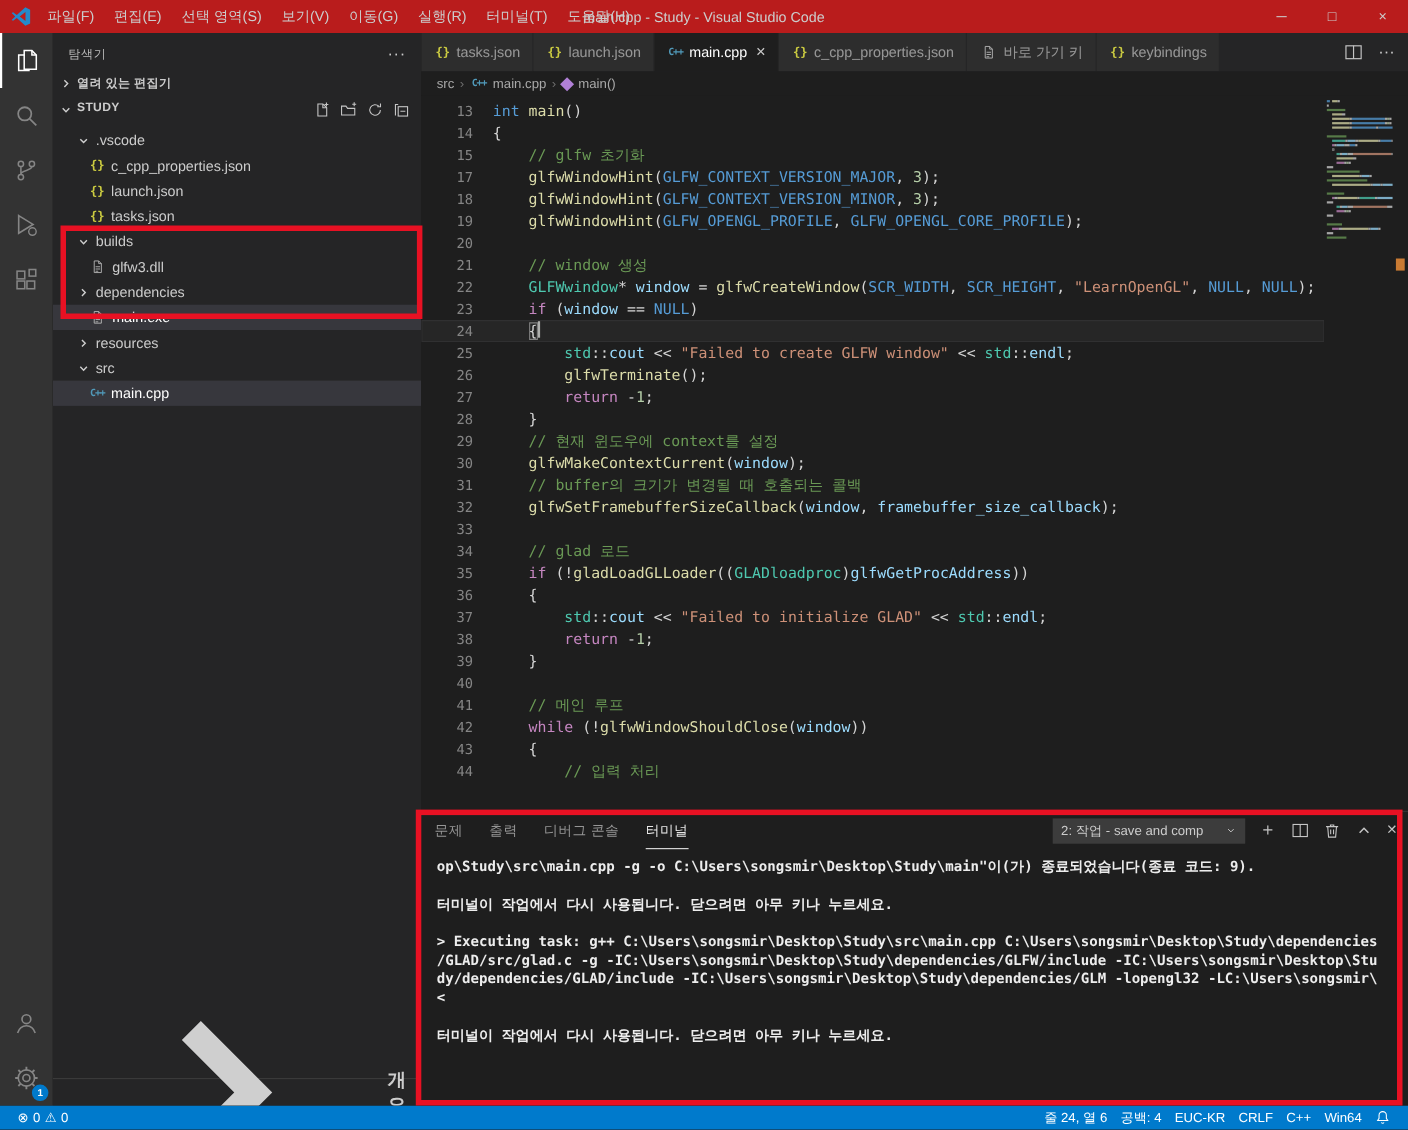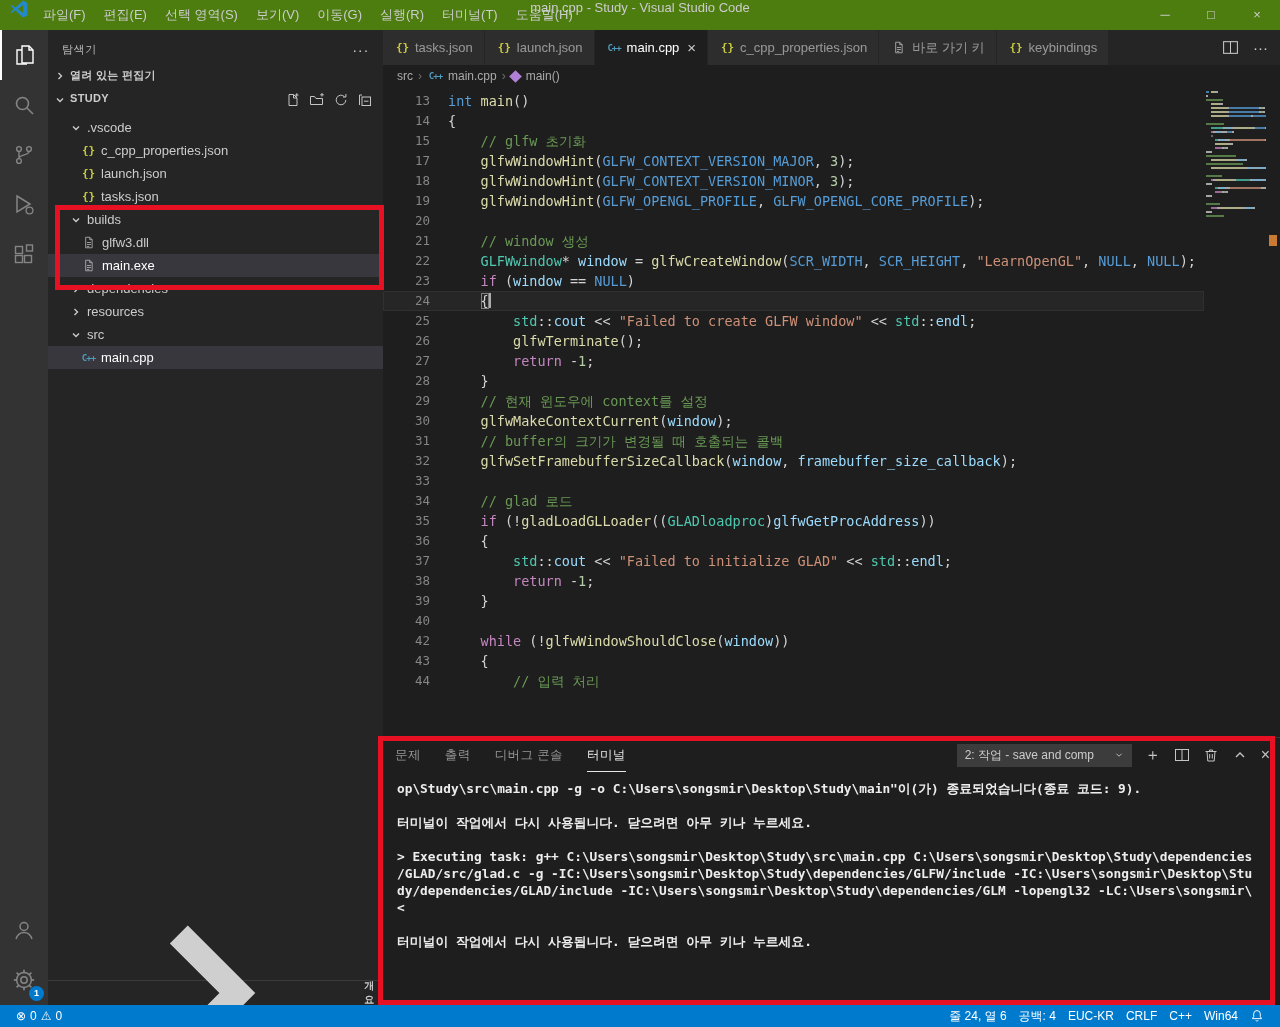--- a/index.html
+++ b/index.html
@@ -1,21 +1,21 @@
 <!DOCTYPE html>
 <html><head>
 <meta charset="utf-8">
 <style>
   *{margin:0;padding:0;box-sizing:border-box}
   html,body{width:1280px;height:1027px;overflow:hidden}
   body{background:#1e1e1e;font-family:"Liberation Sans",sans-serif;color:#ccc;position:relative}
   svg{display:block}
 
   
-  .titlebar{height:30px;background:#4d7c0f;display:flex;align-items:flex-start;position:relative}
+  .titlebar{height:30px;background:#b91c1c;display:flex;align-items:center;position:relative}
   .vscode-logo{width:18px;height:18px;margin:0 6px 0 10px}
   .menus{display:flex}
   .menu-item{padding:0 9px;font-size:13px;color:#cccccc;line-height:30px;cursor:pointer}
   .window-title{position:absolute;left:50%;transform:translateX(-50%);font-size:13px;color:#cccccc;white-space:nowrap}
   .win-controls{margin-left:auto;display:flex;height:30px}
   .win-btn{width:46px;text-align:center;line-height:30px;font-size:13px;color:#cccccc;cursor:pointer}
 
   
   .main-row{display:flex;height:975px}
 
@@ -32,21 +32,21 @@
   .sidebar-header{height:38px;display:flex;align-items:center;padding:0 14px;font-size:11px;letter-spacing:.6px;color:#bbbbbb}
   .sidebar-header .more{margin-left:auto;font-size:15px;color:#cccccc;cursor:pointer}
   .section-row{height:24px;display:flex;align-items:flex-start;font-size:11px;font-weight:700;color:#cccccc;cursor:pointer;padding-left:4px;letter-spacing:.3px}
   .section-row .chev{width:16px;height:16px;margin-right:2px;flex:none}
   .study-actions{margin-left:auto;display:flex;gap:8px;padding-right:10px}
   .study-actions svg{width:16px;height:16px;cursor:pointer}
   #file-tree{flex:1;overflow:hidden}
   .tree-row{height:23px;display:flex;align-items:center;font-size:13px;color:#cccccc;cursor:pointer;white-space:nowrap}
   .tree-row.selected{background:#37373d;color:#ffffff}
   .tree-row .chev{width:16px;height:16px;margin-right:3px;flex:none}
-  .outline-row{border-top:1px solid #3a3a3a;height:25px;display:flex;align-items:center;font-size:10px;font-weight:700;color:#cccccc;padding-left:4px;cursor:pointer}
+  .outline-row{border-top:1px solid #3a3a3a;height:25px;display:flex;align-items:center;font-size:17px;font-weight:700;color:#cccccc;padding-left:4px;cursor:pointer}
 
   .fi{display:inline-block;width:17px;flex:none;text-align:center;font-weight:700;font-size:11px;margin-right:4px;font-family:"DejaVu Sans Mono",monospace}
   .fi.json{color:#cbcb41}
   .fi.cpp{color:#519aba;font-size:9px;letter-spacing:-1px}
   .fico{width:13px;height:15px;flex:none;margin-right:7px;margin-left:2px}
 
   
   .editor-col{flex:1;display:flex;flex-direction:column;min-width:0}
   .tabbar{height:35px;background:#252526;display:flex;flex:none}
   .tabs{display:flex;overflow:hidden;flex:1}
@@ -260,33 +260,33 @@
           <span class="tree-label">builds</span>
         </div>
         <div class="tree-row" style="padding-left: 32px;">
           <svg class="fico" viewBox="0 0 16 16">
             <path d="M4.5 1.5h5l3 3v10h-8z" fill="none" stroke="#b8b8b8"></path>
             <path d="M9.5 1.5v3h3" fill="none" stroke="#b8b8b8"></path>
             <path d="M6 8h5M6 10.5h5M6 13h3" stroke="#b8b8b8"></path>
           </svg>
           <span class="tree-label">glfw3.dll</span>
         </div>
+        <div class="tree-row" style="padding-left: 20px;">
+          <svg class="chev" viewBox="0 0 16 16">
+            <path d="M6.5 5l3 3-3 3" fill="none" stroke="#cfcfcf" stroke-width="1.3"></path>
+          </svg>
+          <span class="tree-label">dependencies</span>
+        </div>
         <div class="tree-row selected" style="padding-left: 32px;">
           <svg class="fico" viewBox="0 0 16 16">
             <path d="M4.5 1.5h5l3 3v10h-8z" fill="none" stroke="#b8b8b8"></path>
             <path d="M9.5 1.5v3h3" fill="none" stroke="#b8b8b8"></path>
             <path d="M6 8h5M6 10.5h5M6 13h3" stroke="#b8b8b8"></path>
           </svg>
           <span class="tree-label">main.exe</span>
-        </div>
-        <div class="tree-row" style="padding-left: 20px;">
-          <svg class="chev" viewBox="0 0 16 16">
-            <path d="M6.5 5l3 3-3 3" fill="none" stroke="#cfcfcf" stroke-width="1.3"></path>
-          </svg>
-          <span class="tree-label">dependencies</span>
         </div>
         <div class="tree-row" style="padding-left: 20px;">
           <svg class="chev" viewBox="0 0 16 16">
             <path d="M6.5 5l3 3-3 3" fill="none" stroke="#cfcfcf" stroke-width="1.3"></path>
           </svg>
           <span class="tree-label">resources</span>
         </div>
         <div class="tree-row" style="padding-left: 20px;">
           <svg class="chev" viewBox="0 0 16 16">
             <path d="M5 6.5l3 3 3-3" fill="none" stroke="#cfcfcf" stroke-width="1.3"></path>
@@ -380,20 +380,21 @@
           <div class="code-line"><span class="ln">31</span><span class="lc"><span class="tk-cm">    // buffer의 크기가 변경될 때 호출되는 콜백</span></span></div>
           <div class="code-line"><span class="ln">32</span><span class="lc"><span class="tk-pl">    </span><span class="tk-fn">glfwSetFramebufferSizeCallback</span><span class="tk-pl">(</span><span class="tk-var">window</span><span class="tk-pl">, </span><span class="tk-var">framebuffer_size_callback</span><span class="tk-pl">);</span></span></div>
           <div class="code-line"><span class="ln">33</span><span class="lc"></span></div>
           <div class="code-line"><span class="ln">34</span><span class="lc"><span class="tk-cm">    // glad 로드</span></span></div>
           <div class="code-line"><span class="ln">35</span><span class="lc"><span class="tk-pl">    </span><span class="tk-ctrl">if</span><span class="tk-pl"> (!</span><span class="tk-fn">gladLoadGLLoader</span><span class="tk-pl">((</span><span class="tk-type">GLADloadproc</span><span class="tk-pl">)</span><span class="tk-var">glfwGetProcAddress</span><span class="tk-pl">))</span></span></div>
           <div class="code-line"><span class="ln">36</span><span class="lc"><span class="tk-pl">    {</span></span></div>
           <div class="code-line"><span class="ln">37</span><span class="lc"><span class="tk-pl">        </span><span class="tk-type">std</span><span class="tk-pl">::</span><span class="tk-var">cout</span><span class="tk-pl"> &lt;&lt; </span><span class="tk-str">"Failed to initialize GLAD"</span><span class="tk-pl"> &lt;&lt; </span><span class="tk-type">std</span><span class="tk-pl">::</span><span class="tk-var">endl</span><span class="tk-pl">;</span></span></div>
           <div class="code-line"><span class="ln">38</span><span class="lc"><span class="tk-pl">        </span><span class="tk-ctrl">return</span><span class="tk-pl"> -</span><span class="tk-num">1</span><span class="tk-pl">;</span></span></div>
           <div class="code-line"><span class="ln">39</span><span class="lc"><span class="tk-pl">    }</span></span></div>
           <div class="code-line"><span class="ln">40</span><span class="lc"></span></div>
+          <div class="code-line"><span class="ln">41</span><span class="lc"><span class="tk-cm">    // 메인 루프</span></span></div>
           <div class="code-line"><span class="ln">42</span><span class="lc"><span class="tk-pl">    </span><span class="tk-ctrl">while</span><span class="tk-pl"> (!</span><span class="tk-fn">glfwWindowShouldClose</span><span class="tk-pl">(</span><span class="tk-var">window</span><span class="tk-pl">))</span></span></div>
           <div class="code-line"><span class="ln">43</span><span class="lc"><span class="tk-pl">    {</span></span></div>
           <div class="code-line"><span class="ln">44</span><span class="lc"><span class="tk-cm">        // 입력 처리</span></span></div>
         </div>
       <div class="minimap" id="minimap">
           <div class="mm-row"><span class="mm-seg tk-kw" style="width: 3px;"></span><span class="mm-gap" style="width: 2px;"></span><span class="mm-seg tk-fn" style="width: 5px;"></span><span class="mm-seg tk-pl" style="width: 2px;"></span></div>
           <div class="mm-row"><span class="mm-seg tk-pl" style="width: 2px;"></span></div>
           <div class="mm-row"><span class="mm-seg tk-cm" style="width: 17px;"></span></div>
           <div class="mm-row"><span class="mm-gap" style="width: 5px;"></span><span class="mm-seg tk-fn" style="width: 9px;"></span><span class="mm-seg tk-pl" style="width: 3px;"></span></div>
           <div class="mm-row"><span class="mm-gap" style="width: 5px;"></span><span class="mm-seg tk-fn" style="width: 16px;"></span><span class="mm-seg tk-pl" style="width: 2px;"></span><span class="mm-seg tk-kw" style="width: 30px;"></span><span class="mm-seg tk-pl" style="width: 2px;"></span><span class="mm-seg tk-num" style="width: 2px;"></span><span class="mm-seg tk-pl" style="width: 2px;"></span></div>

